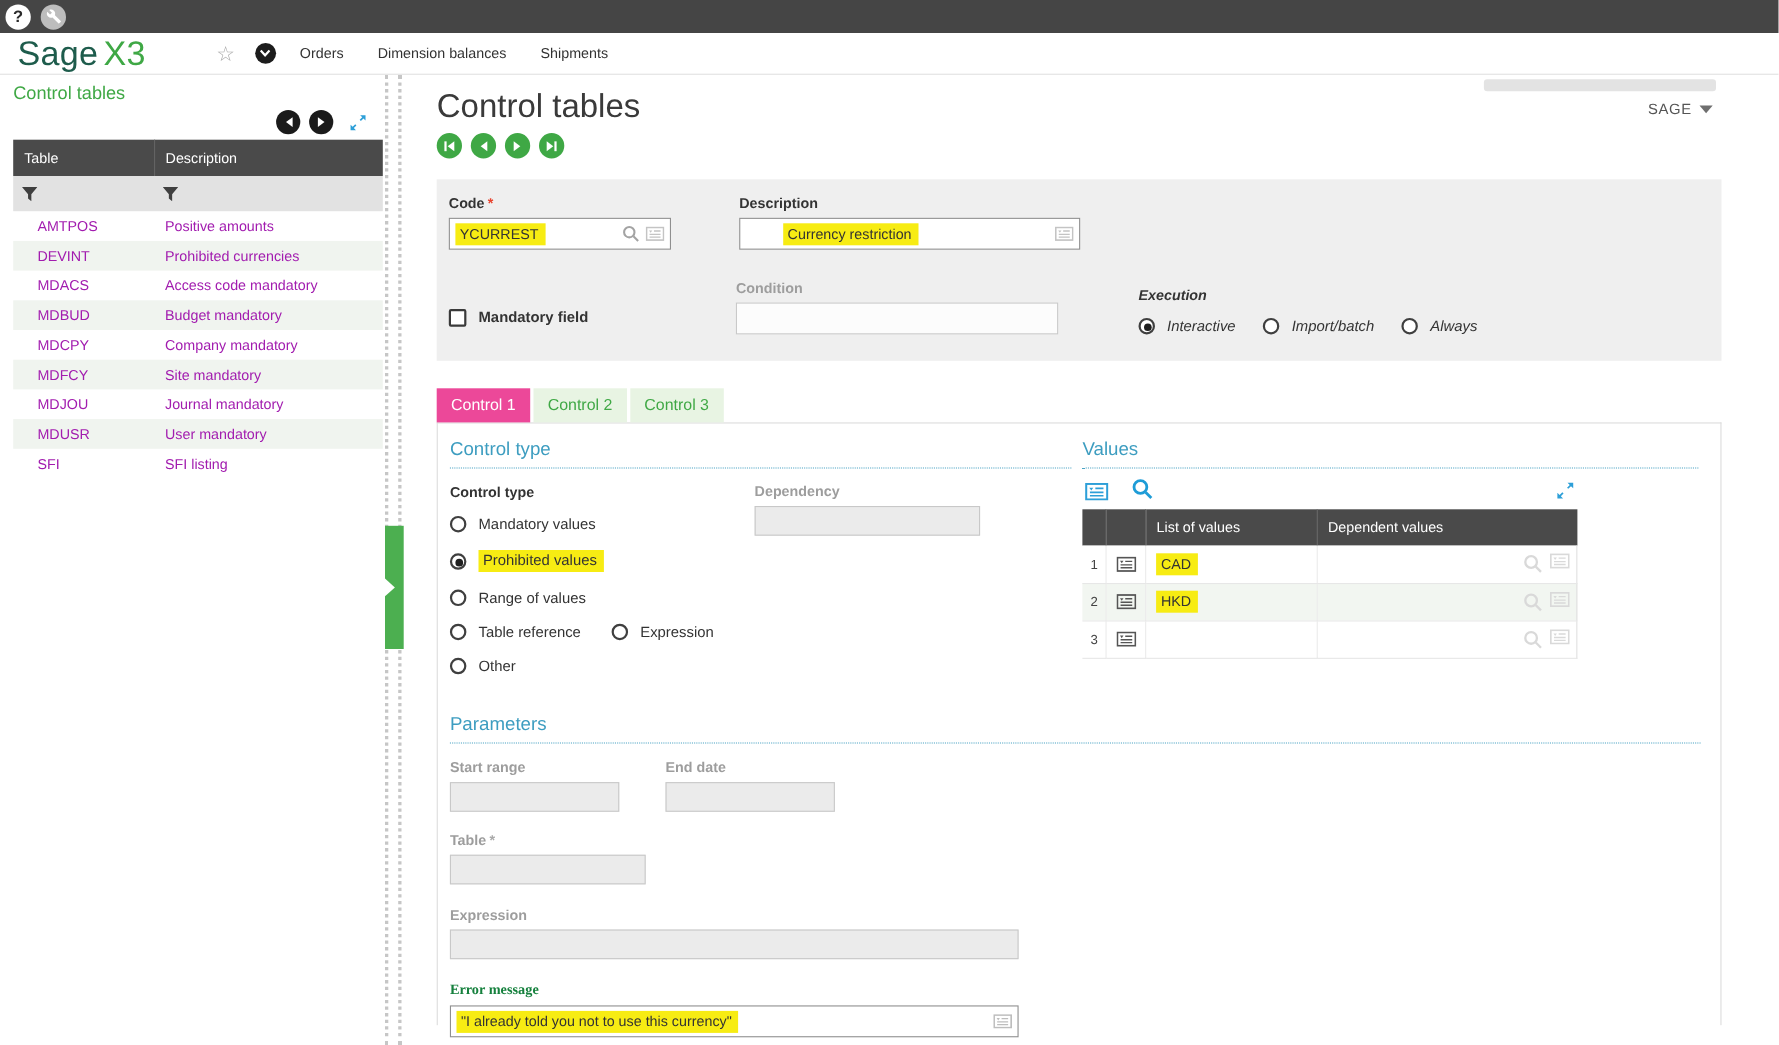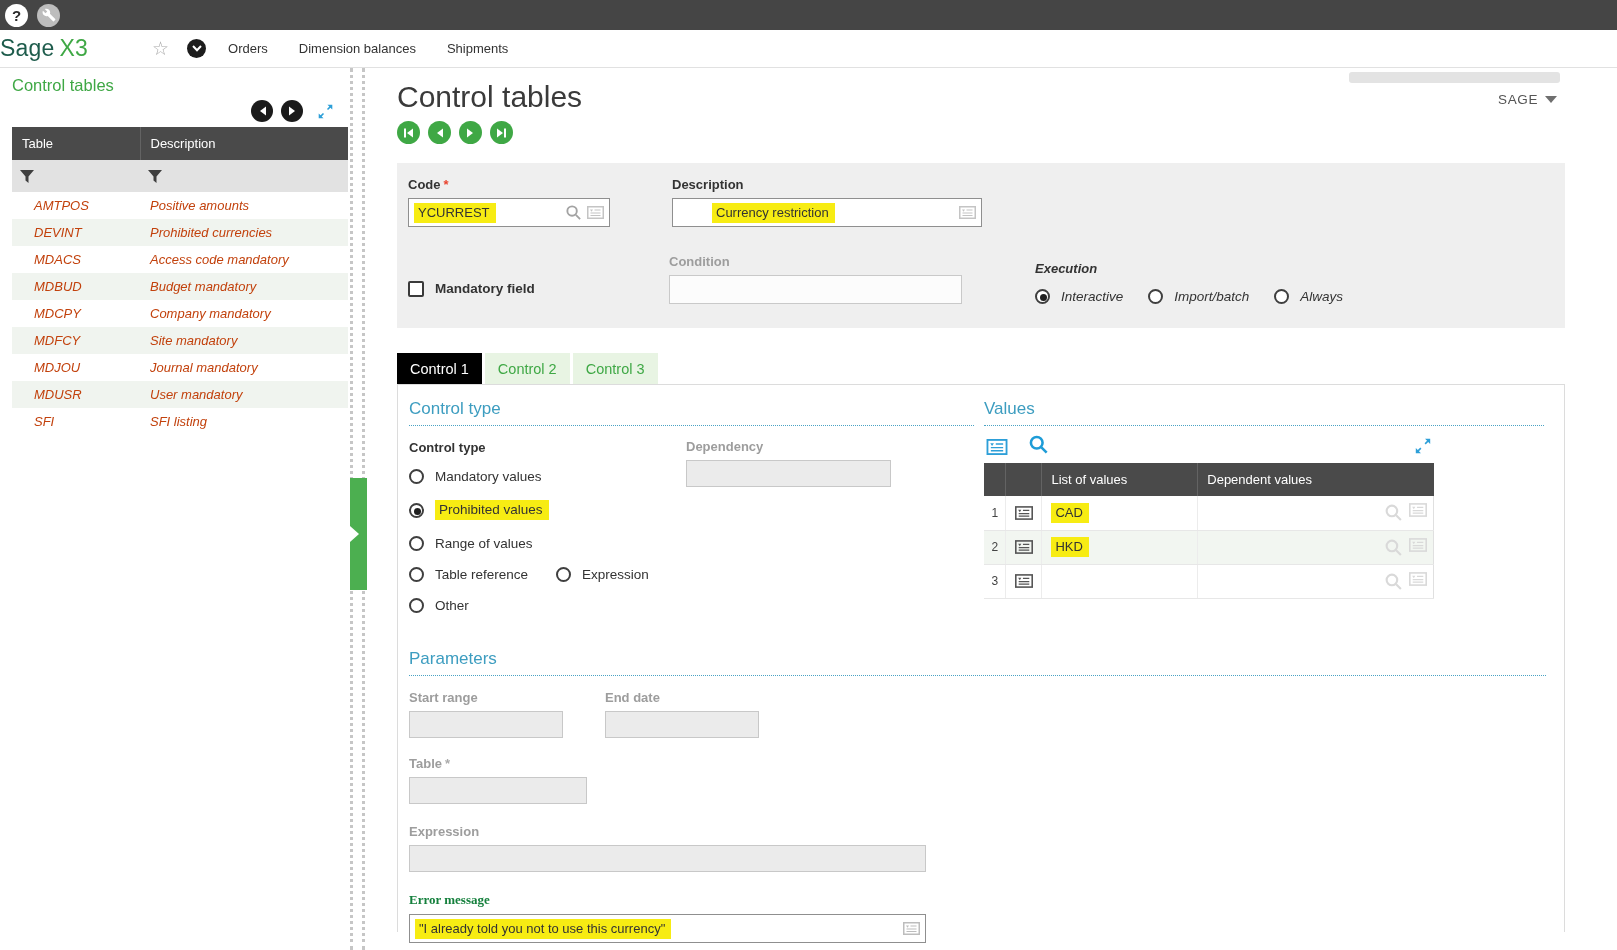--- a/index.html
+++ b/index.html
@@ -7,41 +7,41 @@
     font-family:"Liberation Sans", sans-serif; color:#333; }
 
   
   .topbar { height:30px; background:#454545; display:flex; align-items:center; padding-left:5px; gap:9px; }
   .circle-icon { width:23px; height:23px; border-radius:50%; display:flex; align-items:center; justify-content:center; cursor:pointer; }
   .help-circle { background:#fff; color:#2a2a2a; font-weight:bold; font-size:15px; }
   .tools-circle { background:#bdbdbd; }
 
   
   .appheader { height:38px; background:#fff; display:flex; align-items:center; border-bottom:1px solid #e1e1e1; }
-  .logo { font-size:23px; letter-spacing:.2px; cursor:pointer; }
+  .logo { margin-left:16px; font-size:31px; letter-spacing:.2px; cursor:pointer; }
   .logo .sage { color:#1e5c4c; }
   .logo .x3 { color:#3fa845; margin-left:5px; }
   .star { margin-left:64px; font-size:19px; color:#a9a9a9; cursor:pointer; }
   .chev-circle { width:19px; height:19px; border-radius:50%; background:#1c1c1c; margin-left:18px; display:flex; align-items:center; justify-content:center; cursor:pointer; }
   .nav { display:flex; gap:31px; margin-left:22px; font-size:13px; color:#333; }
   .nav span { cursor:pointer; }
 
   
   .app { display:flex; height:882px; }
   .left-panel { width:350px; padding:8px 0 0 12px; }
   .lp-title { color:#3fa845; font-size:16.5px; margin-bottom:2px; }
   .lp-toolbar { display:flex; justify-content:flex-end; align-items:center; gap:8px; padding-right:16px; height:28px; }
   .nav-circle { width:22px; height:22px; border-radius:50%; background:#1b1b1b; display:flex; align-items:center; justify-content:center; cursor:pointer; }
   .expand-btn { cursor:pointer; margin-left:6px; display:flex; }
 
   table.lp-table { border-collapse:collapse; width:336px; margin-top:2px; font-size:13px; }
   .lp-table th { background:#4a4a4a; color:#fff; font-weight:normal; text-align:left; height:33px; padding-left:10px; border-right:1px solid #636363; }
   .lp-table th:last-child { border-right:none; }
   .lp-table .filter-row td { background:#e2e2e2; height:32px; padding-left:8px; }
-  .lp-table td { height:27px; padding-left:10px; color:#c2410c;font-style:italic; }
+  .lp-table td { height:27px; padding-left:10px; color:#a21caf; }
   .lp-table td.c1 { padding-left:22px; width:128px; }
   .lp-table tr.alt td { background:#f0f4ef; }
 
   
   .splitter { width:15px; position:relative; background:#fff;
      border-left:3px dotted #c6c6c6; border-right:3px dotted #c6c6c6; background-clip:content-box; }
   .split-handle { position:absolute; left:-3px; top:410px; width:17px; height:112px; background:#4caf50; cursor:pointer; }
   .split-handle::after { content:""; position:absolute; left:0; top:calc(50% - 8px);
      border-top:8px solid transparent; border-bottom:8px solid transparent; border-left:9px solid #fff; }
 
@@ -75,21 +75,21 @@
   .mand-label { font-size:13.5px; font-weight:bold; }
   .radio { width:15px; height:15px; border:2px solid #3f3f3f; border-radius:50%; background:#fff; position:relative; cursor:pointer; flex:none; }
   .radio.on::after { content:""; position:absolute; left:3px; top:3px; width:7px; height:7px; border-radius:50%; background:#1f1f1f; }
   .radio-row { display:flex; align-items:center; gap:11px; font-size:13.5px; }
   .exec-group { margin-left:73px;font-style:italic; }
   .exec-opts { display:flex; gap:25px; margin-top:13px; }
 
   
   .tabs { display:flex; gap:3px; margin-top:25px; }
   .tab { height:31px; padding:0 13px; display:flex; align-items:center; font-size:14.5px; cursor:pointer; background:#e8f4e3; color:#3fa845; }
-  .tab.active { background:#000000; color:#fff; }
+  .tab.active { background:#ec4899; color:#fff; }
 
   .tab-panel { border:1px solid #dcdcdc; border-bottom:none; width:1168px; height:548px; padding:14px 20px 0 11px; background:#fff; }
   .panel-top { display:flex; }
   .sec-head { color:#3d9dc0; font-size:17px; font-weight:400; padding-bottom:6px; border-bottom:1px dotted #4aa3c4; }
 
   .ct-col { width:565px; position:relative; }
   .ct-label { font-size:13px; font-weight:bold; margin:14px 0 0 0; }
   .ct-opts { margin-top:14px; display:flex; flex-direction:column; gap:16px; }
   .dep-block { position:absolute; left:277px; top:40px; width:205px; }
   .dep-input { width:205px; }

